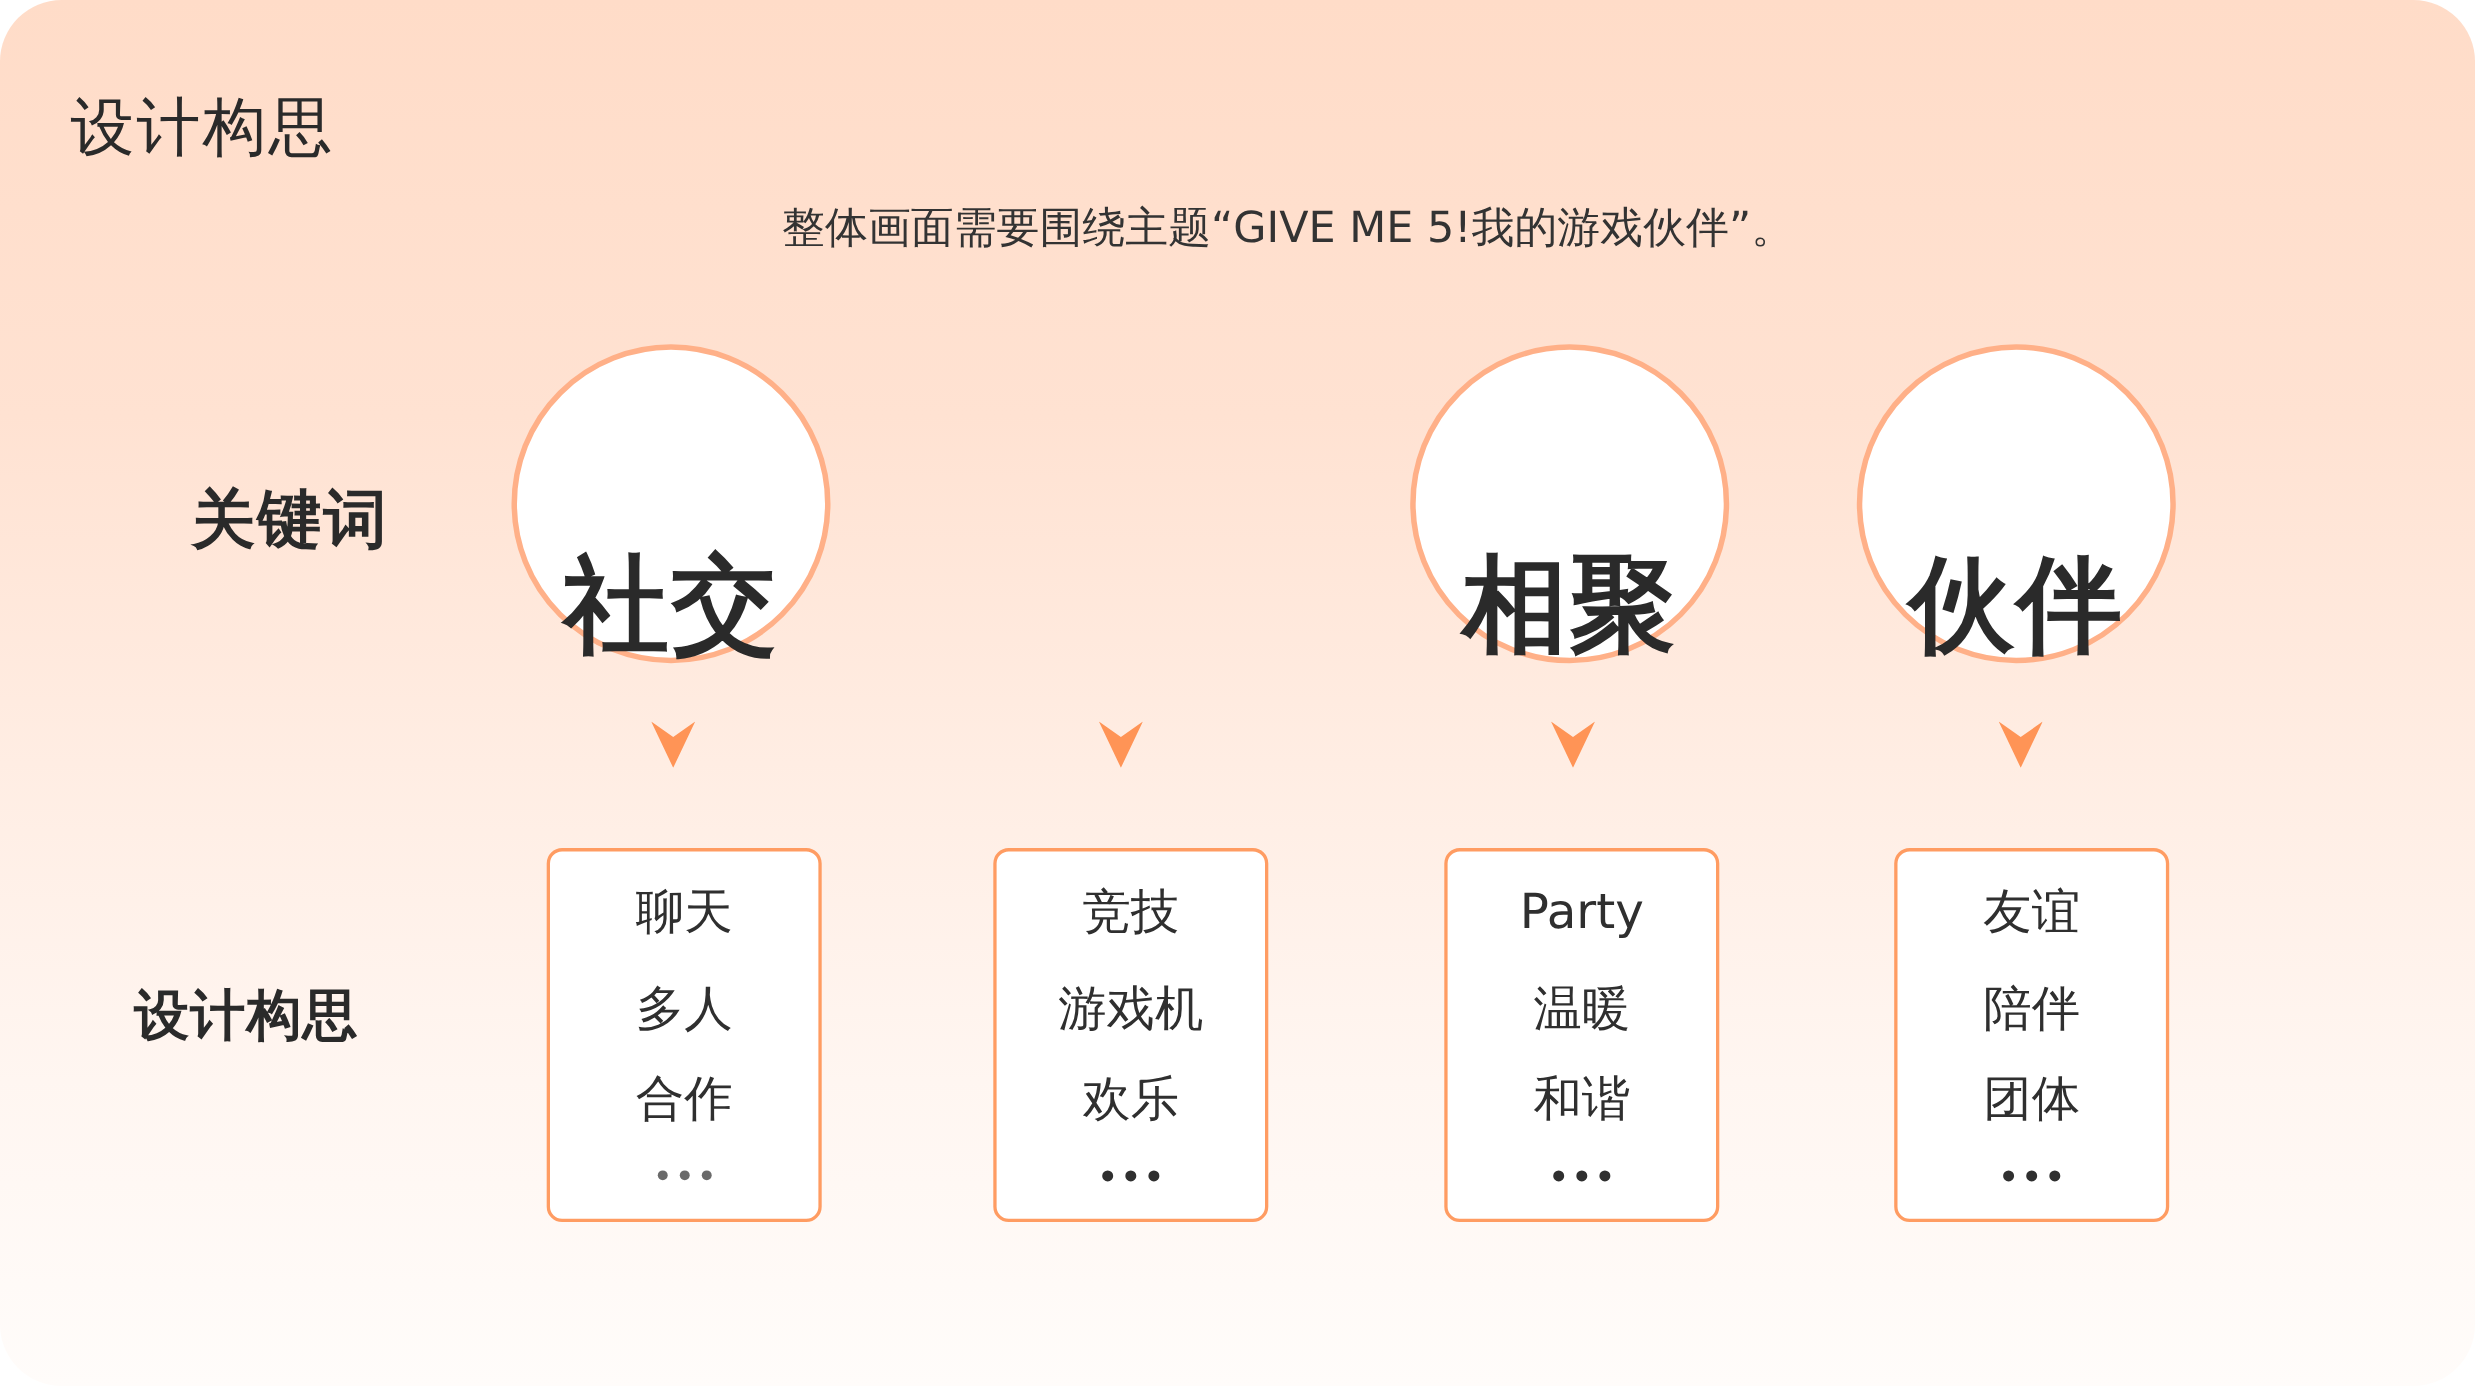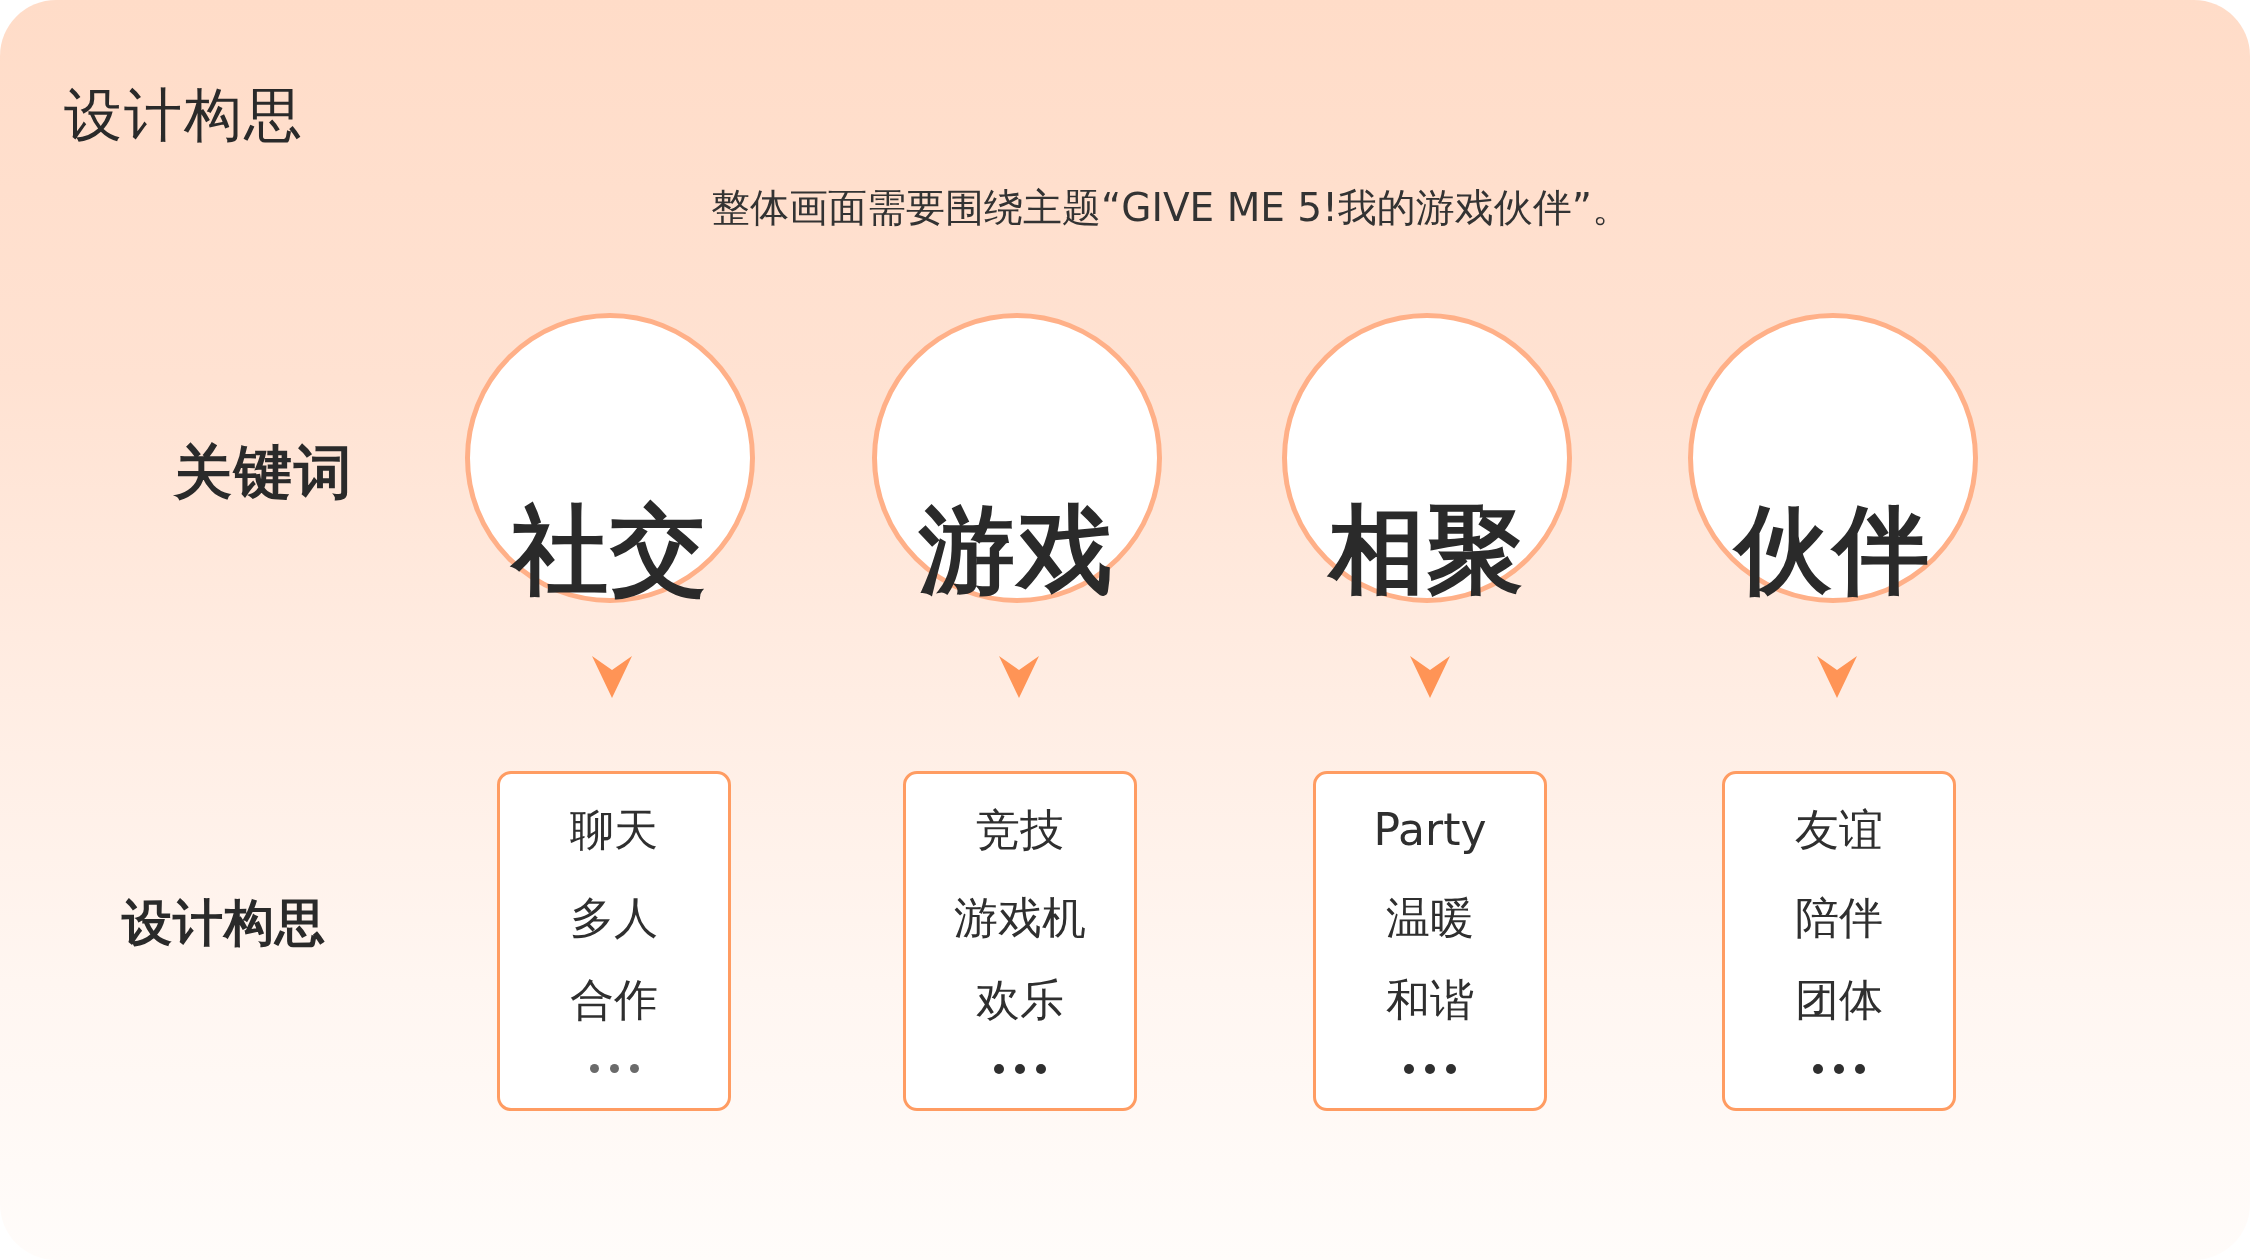--- a/index.html
+++ b/index.html
@@ -90,20 +90,21 @@
       height: 42px;
     }
     .box {
       position: absolute;
       top: 771px;
       width: 228px;
       height: 334px;
       border: 3px solid #FF9C62;
       border-radius: 14px;
       background: #ffffff;
+      padding-left: 16px;
     }
     .box-item {
       position: absolute;
       left: 0;
       width: 100%;
       text-align: center;
       font-size: 44px;
       line-height: 1;
       color: #2f2f2f;
     }
@@ -152,23 +153,20 @@
     <div class="box-item i0">聊天</div>
     <div class="box-item i1">多人</div>
     <div class="box-item i2">合作</div>
     <div class="dots grey">
       <span class="dot"></span>
         <span class="dot"></span>
         <span class="dot"></span>
     </div>
   </div>
 
-  <div class="circle" style="left:872px;">
-    <span class="circle-text">游戏</span>
-  </div>
   <svg class="arrow" style="left:999px;" viewBox="0 0 40 42">
     <path d="M0 0 L20 14 L40 0 L20 42 Z" fill="#FF9456"></path>
   </svg>
   <div class="box" style="left:903px;">
     <div class="box-item i0">竞技</div>
     <div class="box-item i1">游戏机</div>
     <div class="box-item i2">欢乐</div>
     <div class="dots">
       <span class="dot"></span>
         <span class="dot"></span>

